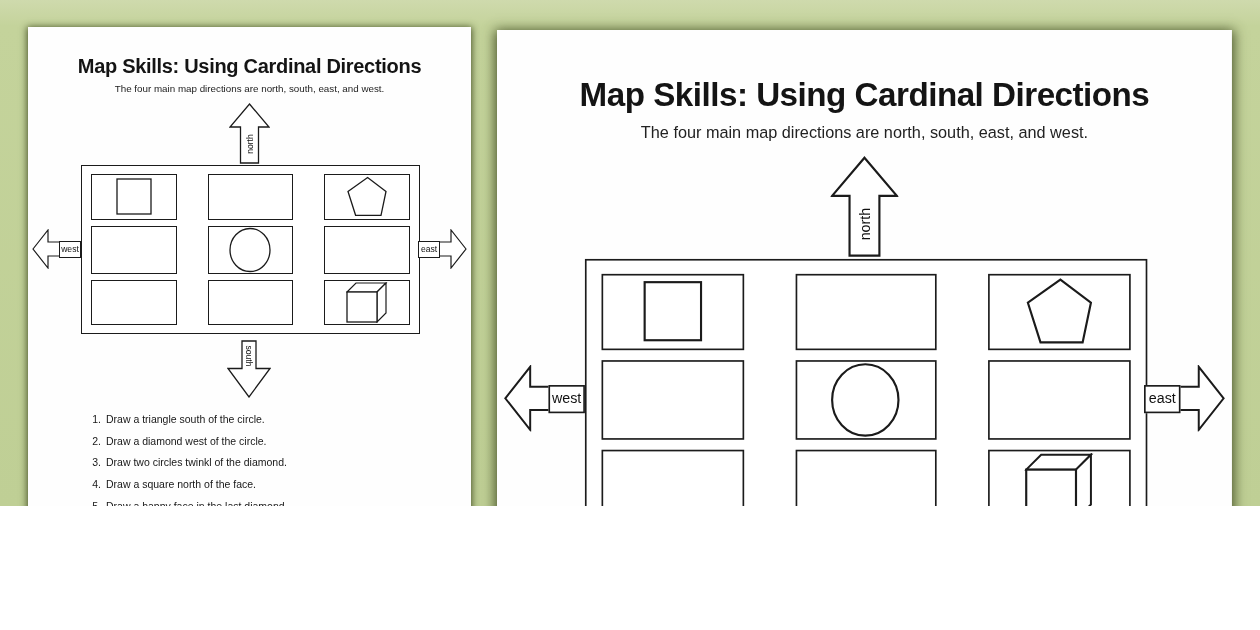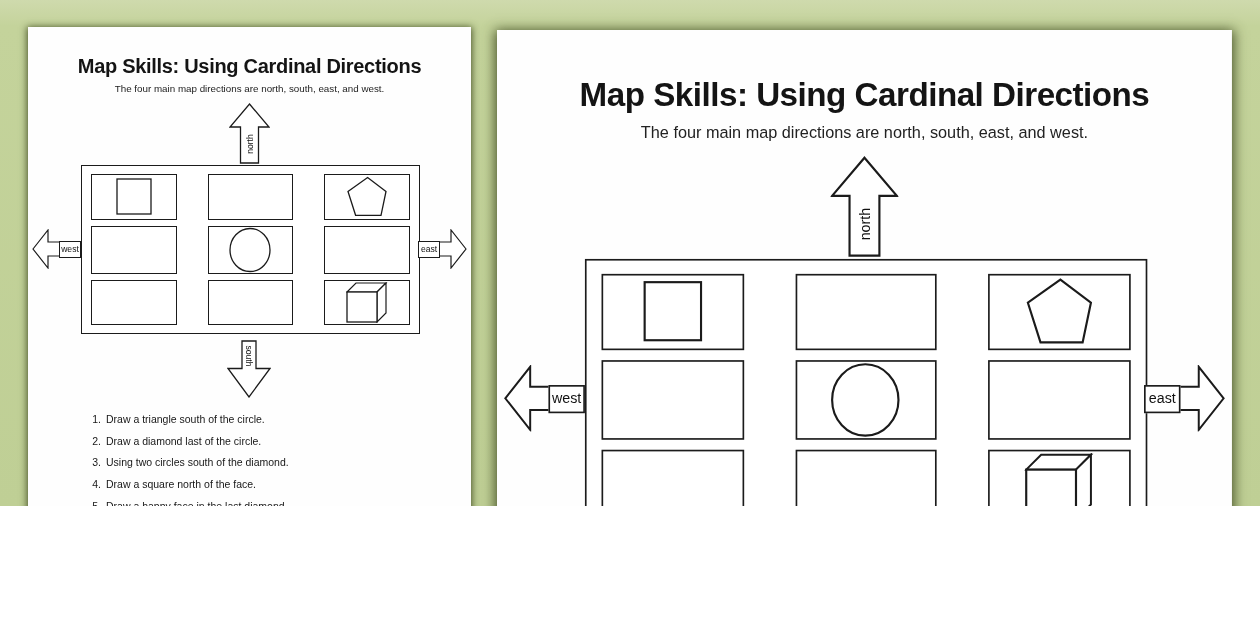--- a/index.html
+++ b/index.html
@@ -152,25 +152,25 @@
       <span class="dir-vlabel">south</span>
     </div>
 
     <ul class="instructions">
       <li class="instruction-item">
         <span class="instruction-num">1.</span>
         <span class="instruction-text">Draw a triangle south of the circle.</span>
       </li>
       <li class="instruction-item">
         <span class="instruction-num">2.</span>
-        <span class="instruction-text">Draw a diamond last of the circle.</span>
+        <span class="instruction-text">Draw a diamond west of the circle.</span>
       </li>
       <li class="instruction-item">
         <span class="instruction-num">3.</span>
-        <span class="instruction-text">Using two circles south of the diamond.</span>
+        <span class="instruction-text">Draw two circles twinkl of the diamond.</span>
       </li>
       <li class="instruction-item">
         <span class="instruction-num">4.</span>
         <span class="instruction-text">Draw a square north of the face.</span>
       </li>
       <li class="instruction-item">
         <span class="instruction-num">5.</span>
         <span class="instruction-text">Draw a happy face in the last diamond.</span>
       </li>
     </ul>

